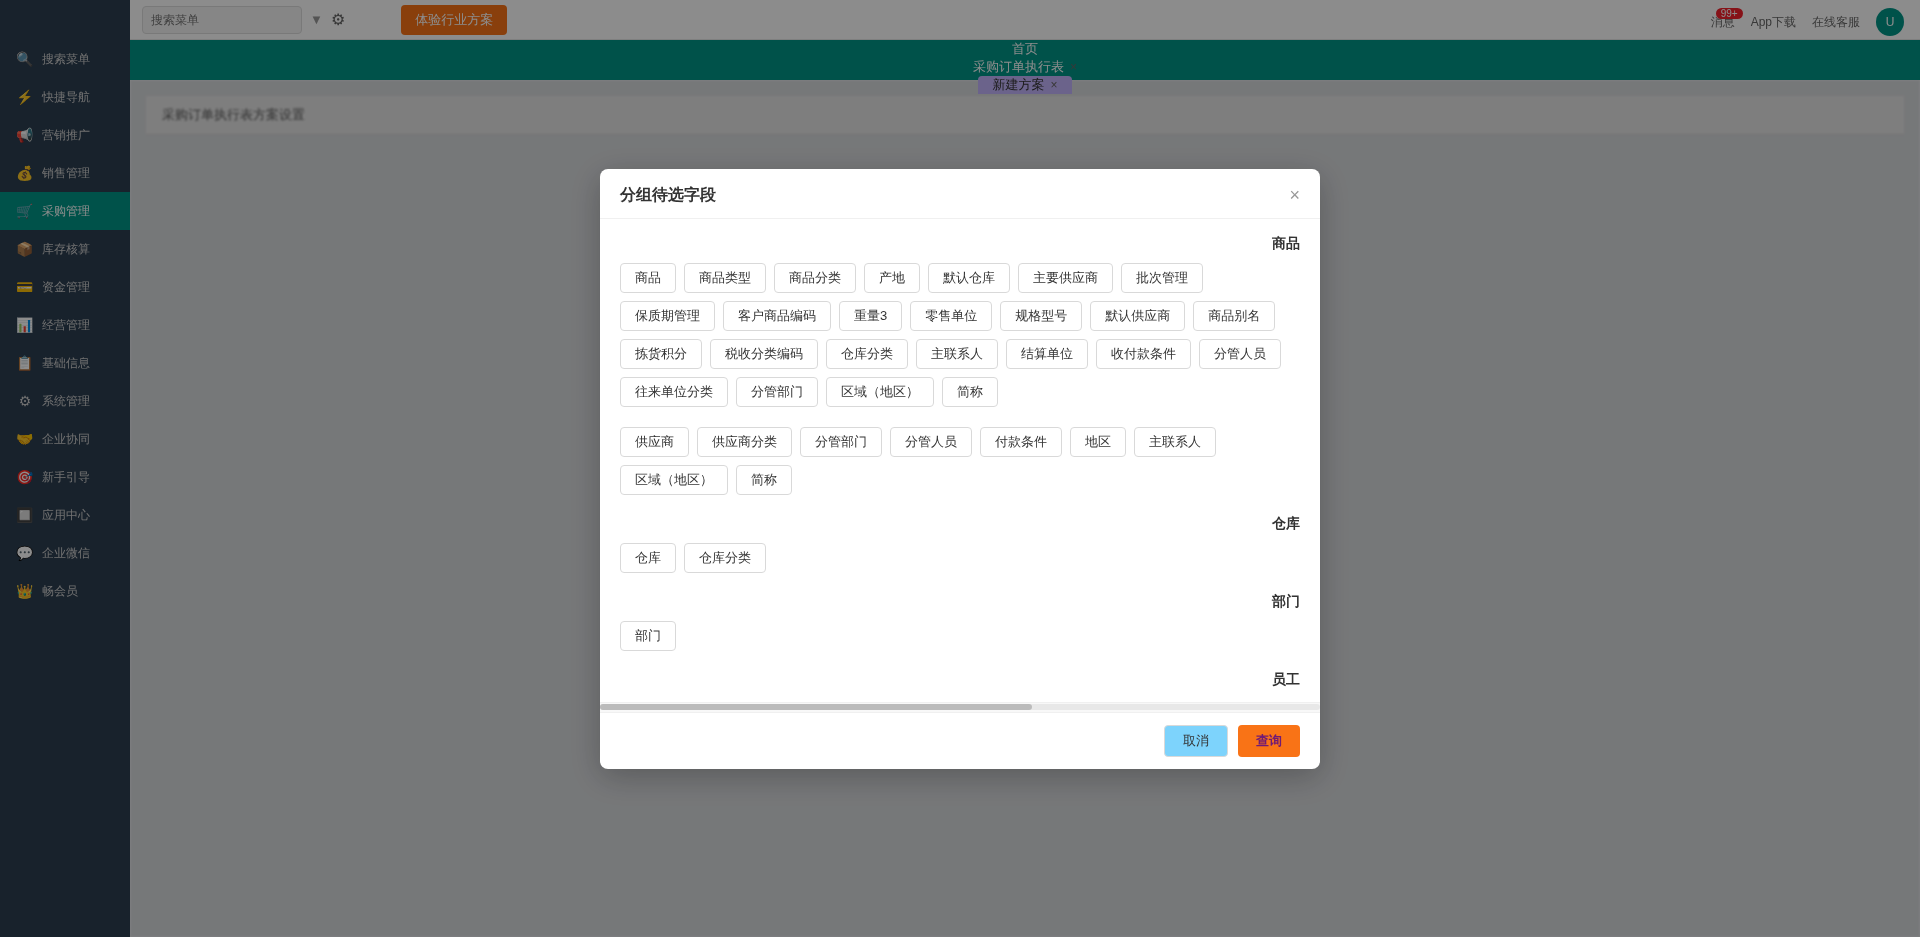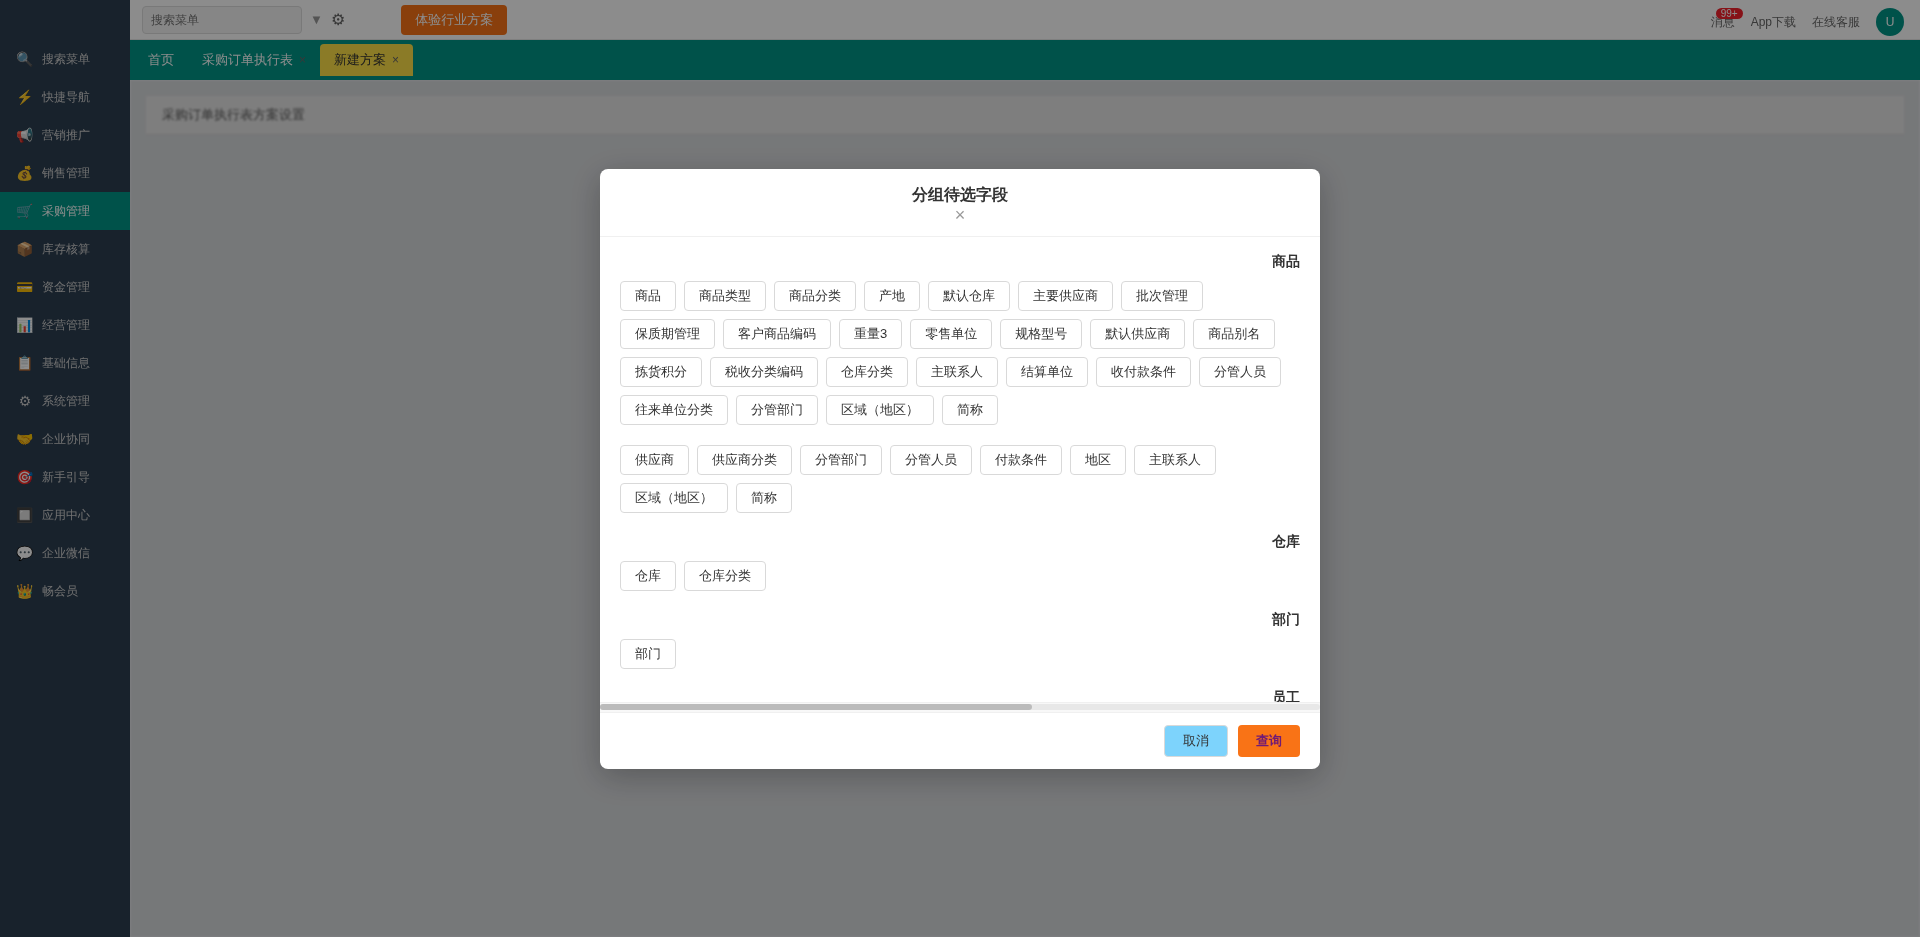--- a/index.html
+++ b/index.html
@@ -25,33 +25,34 @@
     
     .nav-tabs {
       height: 40px;
       background: #009688;
       display: flex;
       align-items: center;
       padding: 0 4px;
       position: fixed;
       top: 40px; left: 130px; right: 0;
       z-index: 100;
+      flex-direction: column;
     }
     .nav-tab {
       height: 32px;
       padding: 0 14px;
       display: flex;
       align-items: center;
       color: #fff;
       font-size: 13px;
       cursor: pointer;
       border-radius: 4px 4px 0 0;
       gap: 6px;
     }
-    .nav-tab.active { background: #fde047; color: #333; }
+    .nav-tab.active { background: #c4b5fd; color: #333; }
     .nav-tab-close { color: #666; font-size: 12px; }
 
     
     .sidebar {
       position: fixed;
       top: 0; left: 0;
       width: 130px;
       height: 100vh;
       background: #2c3e50;
       color: #ccc;
@@ -153,21 +154,20 @@
       position: relative;
       box-shadow: 0 8px 32px rgba(0,0,0,0.25);
     }
     .modal-header {
       padding: 16px 20px 12px;
       border-bottom: 1px solid #f0f0f0;
       display: flex;
       align-items: center;
       justify-content: space-between;
       flex-shrink: 0;
-      flex-direction: column;
     }
     .modal-title { font-size: 16px; font-weight: 600; color: #333; }
     .modal-close {
       cursor: pointer;
       color: #999;
       font-size: 18px;
       line-height: 1;
     }
     .modal-body {
       flex: 1;

